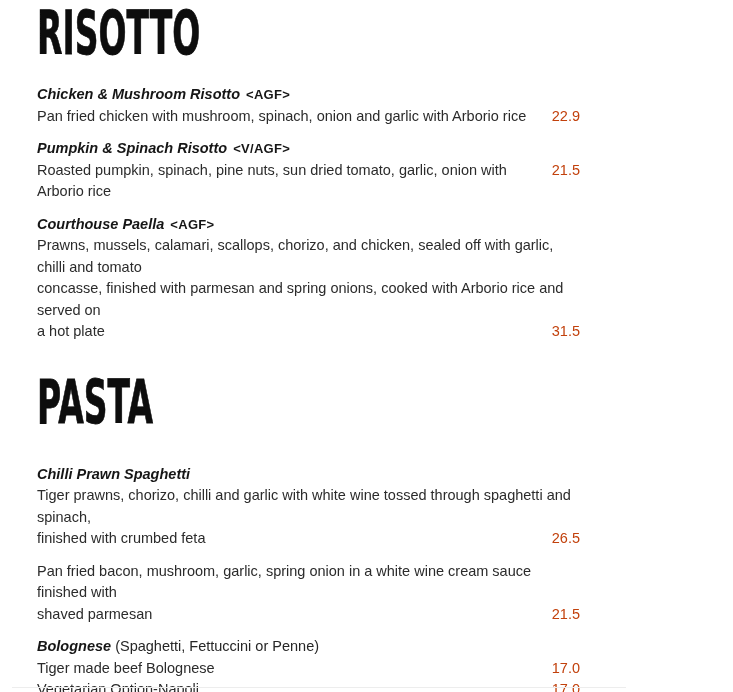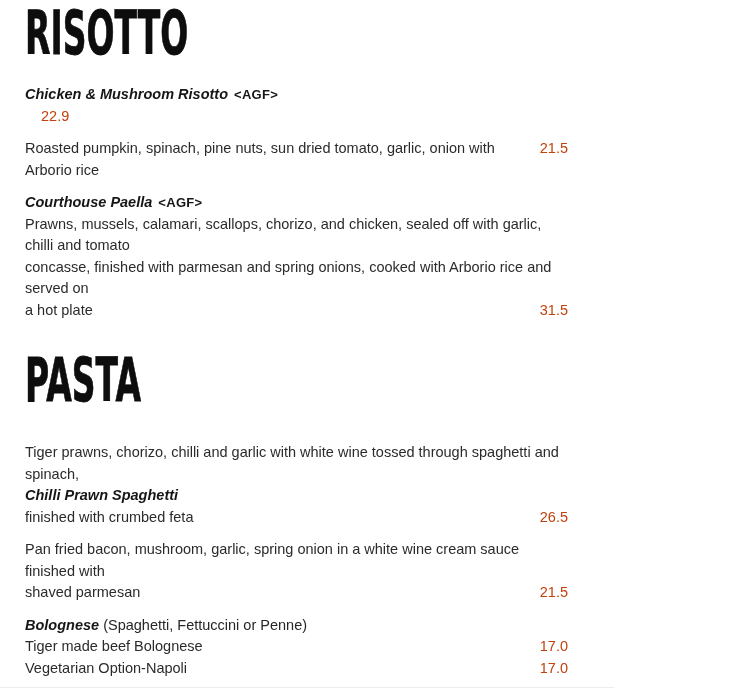--- a/index.html
+++ b/index.html
@@ -6,20 +6,21 @@
   .page {
     position: relative;
     width: 614px;
     height: 692px;
     box-sizing: border-box;
     background: #ffffff;
     padding: 4px 46px 11px 25px;
     font-family: "Liberation Sans", sans-serif;
     color: #262626;
     overflow: hidden;
+    margin-left: 12px;
   }
   .menu-heading {
     margin: 0;
     font-family: "DejaVu Sans", sans-serif;
     font-weight: bold;
     font-size: 60px;
     line-height: 58px;
     color: #0d0d0d;
     transform: scaleX(0.55);
     transform-origin: left center;
@@ -68,25 +69,31 @@
 
   <div class="section-items">
 
     <div class="menu-item">
       <div class="row">
         <div class="left">
           <span class="item-name">Chicken &amp; Mushroom Risotto</span><span class="diet-tag">&lt;AGF&gt;</span>
         </div>
       </div>
       <div class="row">
+        <span class="desc">Pan fried chicken with mushroom, spinach, onion and garlic with Arborio rice</span>
         <span class="price">22.9</span>
       </div>
     </div>
 
     <div class="menu-item">
+      <div class="row">
+        <div class="left">
+          <span class="item-name">Pumpkin &amp; Spinach Risotto</span><span class="diet-tag">&lt;V/AGF&gt;</span>
+        </div>
+      </div>
       <div class="row">
         <span class="desc">Roasted pumpkin, spinach, pine nuts, sun dried tomato, garlic, onion with Arborio rice</span>
         <span class="price">21.5</span>
       </div>
     </div>
 
     <div class="menu-item">
       <div class="row">
         <div class="left">
           <span class="item-name">Courthouse Paella</span><span class="diet-tag">&lt;AGF&gt;</span>
@@ -105,26 +112,26 @@
     </div>
 
   </div>
 
   <h1 class="menu-heading pasta">PASTA</h1>
 
   <div class="section-items pasta-items">
 
     <div class="menu-item">
       <div class="row">
-        <span class="desc">Tiger prawns, chorizo, chilli and garlic with white wine tossed through spaghetti and spinach,</span>
-      </div>
-      <div class="row">
         <div class="left">
           <span class="item-name">Chilli Prawn Spaghetti</span>
         </div>
+      </div>
+      <div class="row">
+        <span class="desc">Tiger prawns, chorizo, chilli and garlic with white wine tossed through spaghetti and spinach,</span>
       </div>
       <div class="row">
         <span class="desc">finished with crumbed feta</span>
         <span class="price">26.5</span>
       </div>
     </div>
 
     <div class="menu-item">
       <div class="row">
         <span class="desc">Pan fried bacon, mushroom, garlic, spring onion in a white wine cream sauce finished with</span>

